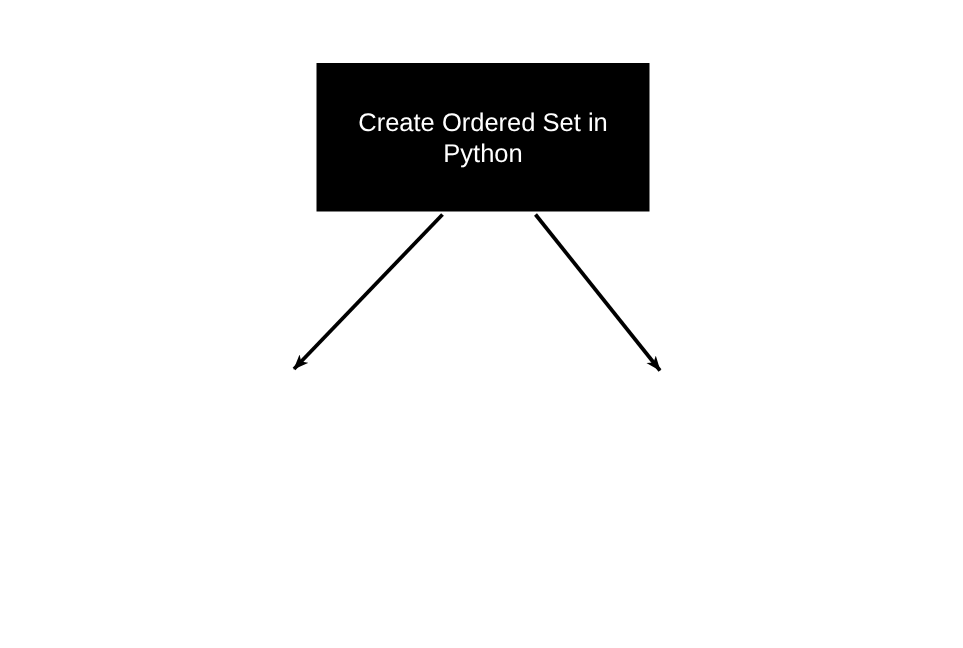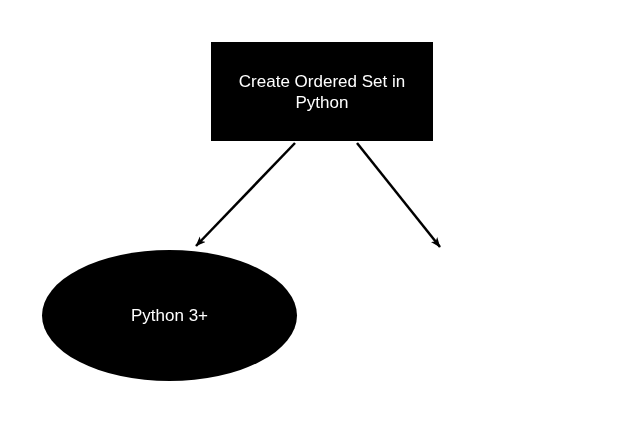--- a/index.html
+++ b/index.html
@@ -22,21 +22,21 @@
     width: 642px;
     height: 432px;
     pointer-events: none;
   }
   .node {
     position: absolute;
     background: #000000;
     color: #ffffff;
     display: flex;
     align-items: center;
-    justify-content: center;
+    justify-content: flex-start;
     text-align: center;
     font-size: 17px;
     line-height: 21px;
   }
   .node-root {
     left: 211px;
     top: 42px;
     width: 222px;
     height: 99px;
     padding: 0 14px;
@@ -74,18 +74,15 @@
       </marker>
     </defs>
     <line class="edge-line" x1="295" y1="143" x2="196" y2="246" marker-end="url(#arrowhead)"></line>
     <line class="edge-line" x1="357" y1="143" x2="440" y2="247" marker-end="url(#arrowhead)"></line>
   </svg>
 
   <div class="node node-root">
     <span>Create Ordered Set in Python</span>
   </div>
 
-  <div class="node node-ellipse node-left">
-    <span>Python 3+</span>
-  </div>
 
 
 </div>
 
 </body></html>

